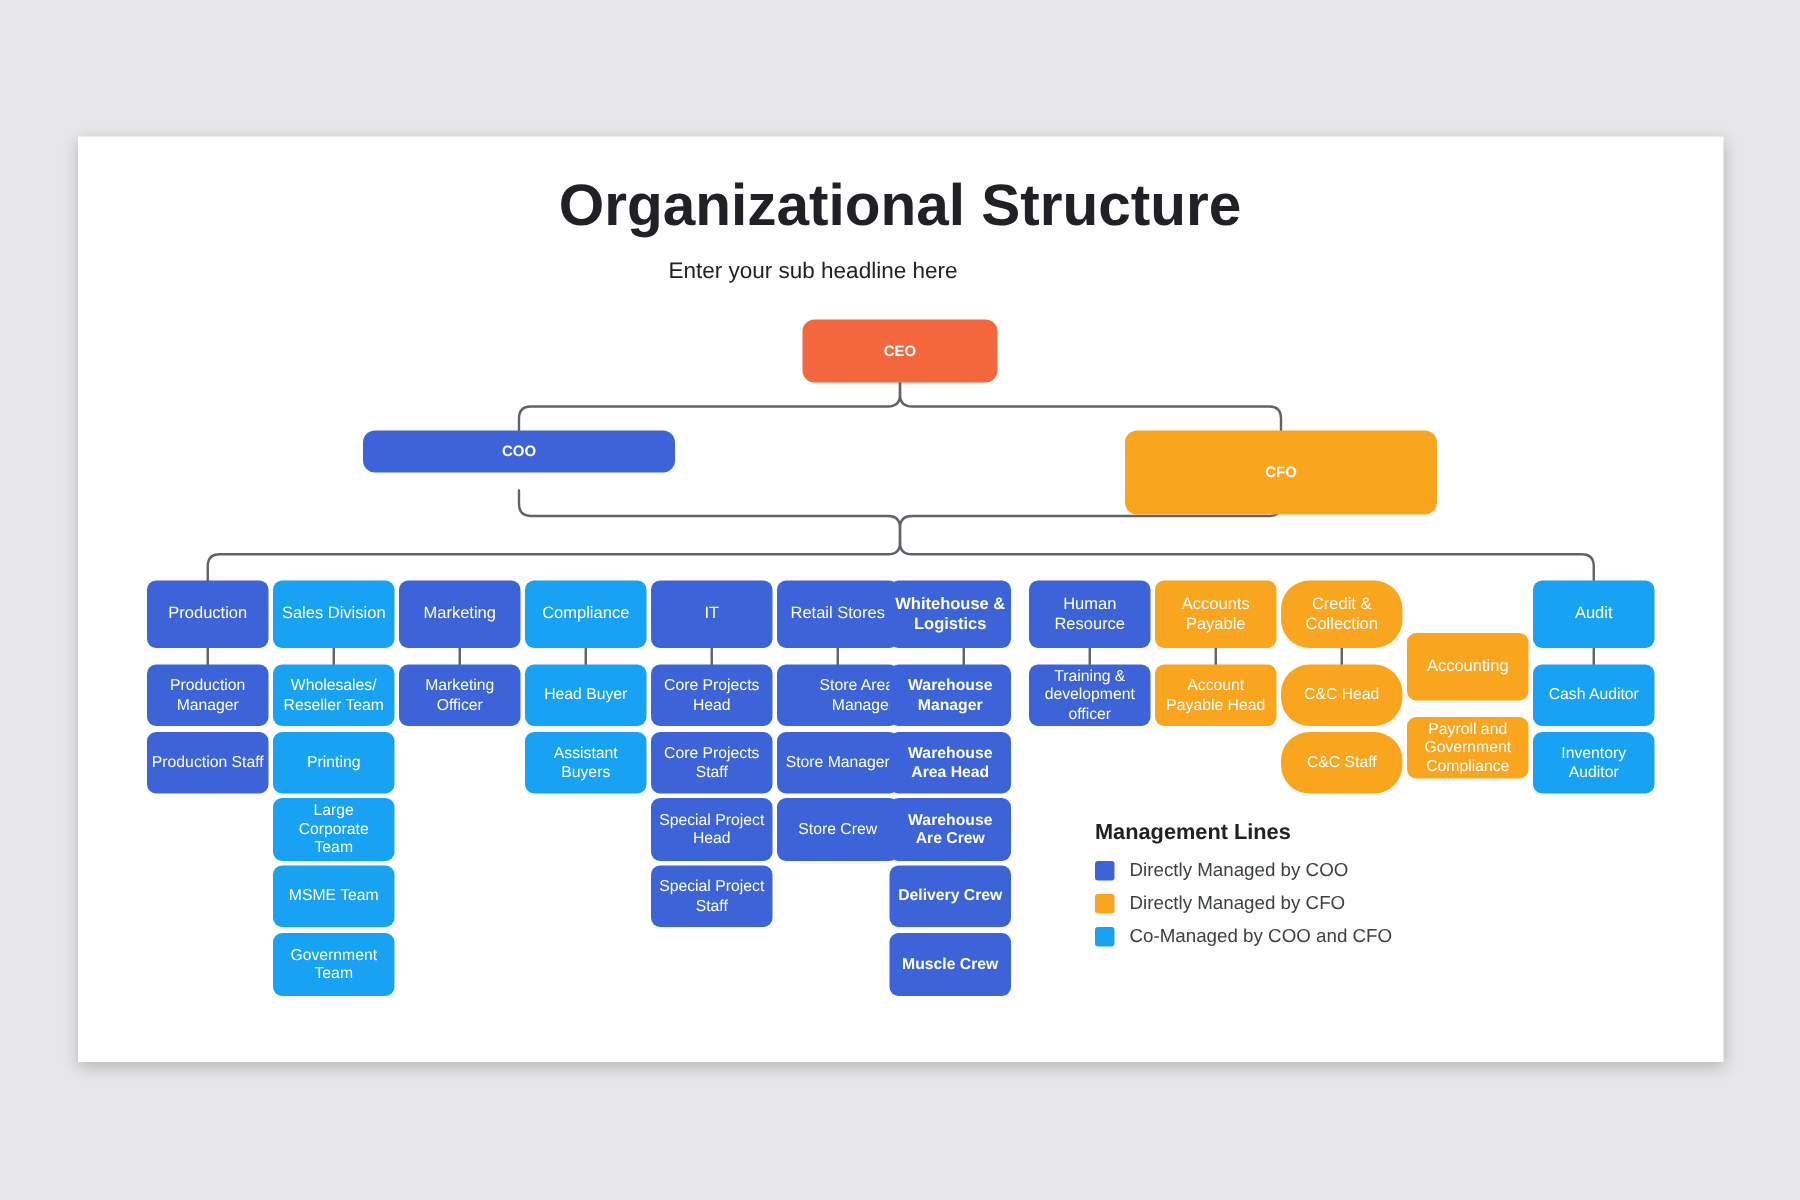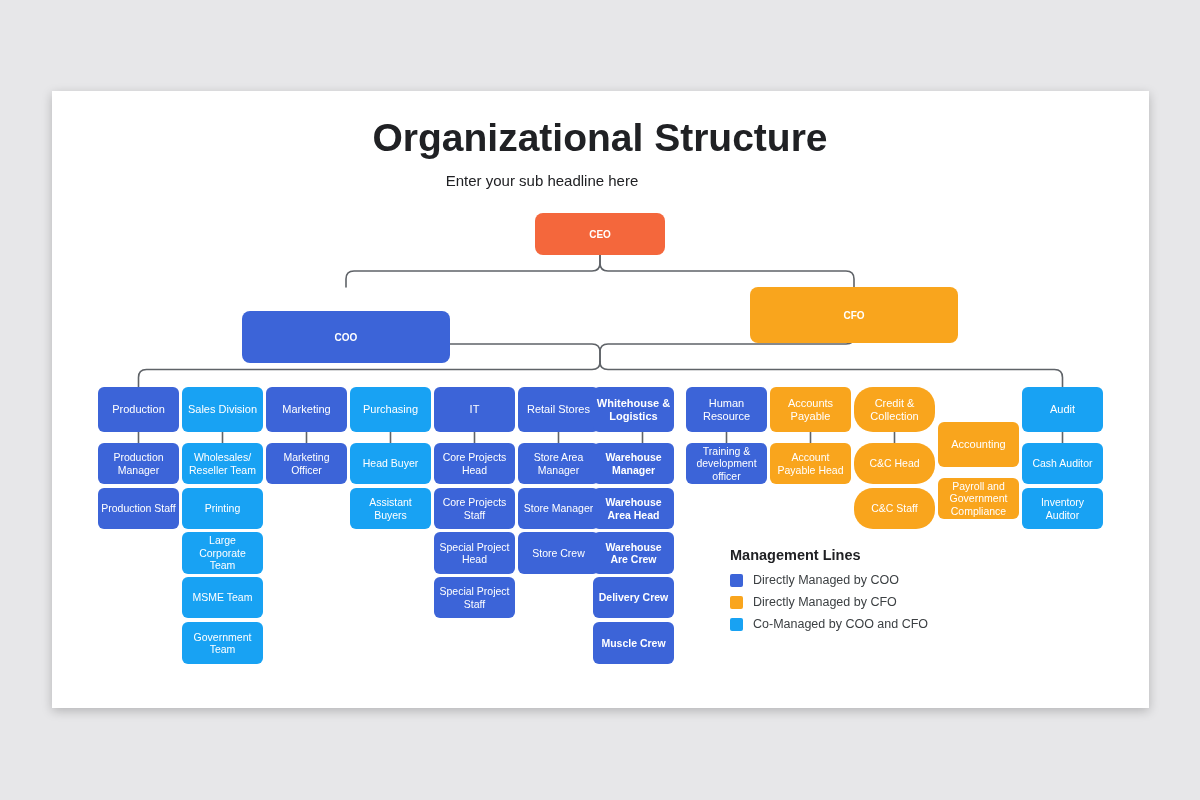--- a/index.html
+++ b/index.html
@@ -21,36 +21,36 @@
   }
   .subtitle{
     position:absolute;left:0;top:172px;width:1084px;
     text-align:center;font-size:15px;color:var(--title,#202124);
   }
   .exec{
     position:absolute;display:flex;align-items:center;justify-content:center;
     color:#fff;font-weight:bold;font-size:10px;border-radius:8px;
   }
   .exec.ceo{left:535px;top:213px;width:130px;height:42px;}
-  .exec.coo{left:242px;top:287px;width:208px;height:52px;margin-top:24px;}
+  .exec.coo{left:242px;top:287px;width:208px;height:28px;}
   .exec.cfo{left:750px;top:287px;width:208px;height:56px;}
   .box{
     position:absolute;width:81px;box-sizing:border-box;
     display:flex;align-items:center;justify-content:center;text-align:center;
     color:#fff;font-size:10.5px;line-height:1.18;border-radius:6px;
     padding:2px 3px;
   }
   .r1{top:387px;height:45px;font-size:11px;}
   .r2{top:443px;height:41px;}
   .r3{top:488px;height:41px;}
   .r4{top:532px;height:42px;}
   .r5{top:577px;height:41px;}
   .r6{top:622px;height:42px;}
   .c0{left:98px;}.c1{left:182px;}.c2{left:266px;}.c3{left:350px;}
-  .c4{left:434px;}.c5{left:518px;}.c6{left:593px;font-weight:bold;}.c7{left:686px;}
+  .c4{left:434px;}.c5{left:518px;text-align:right;}.c6{left:593px;font-weight:bold;}.c7{left:686px;}
   .c8{left:770px;}.c9{left:854px;border-radius:19px;}.c10{left:938px;margin-top:35px;}.c11{left:1022px;}
   [data-color="ceo"]{background:var(--ceo,#F4673C);}
   [data-color="blue"]{background:var(--blue,#3C64D8);}
   [data-color="orange"]{background:var(--orange,#F9A51D);}
   [data-color="lightblue"]{background:var(--lightblue,#18A2F3);}
   .connectors{position:absolute;left:0;top:0;pointer-events:none;}
   .connectors path,.connectors line{
     stroke:var(--connector,#5F6368);stroke-width:1.6;fill:none;stroke-linecap:round;
   }
   .legend{position:absolute;left:730px;top:547px;}
@@ -103,21 +103,21 @@
 <div class="box r1 c1" data-color="lightblue">Sales Division</div>
 <div class="box r2 c1" data-color="lightblue">Wholesales/ Reseller Team</div>
 <div class="box r3 c1" data-color="lightblue">Printing</div>
 <div class="box r4 c1" data-color="lightblue">Large Corporate Team</div>
 <div class="box r5 c1" data-color="lightblue">MSME Team</div>
 <div class="box r6 c1" data-color="lightblue">Government Team</div>
 
 <div class="box r1 c2" data-color="blue">Marketing</div>
 <div class="box r2 c2" data-color="blue">Marketing Officer</div>
 
-<div class="box r1 c3" data-color="lightblue">Purchasing</div>
+<div class="box r1 c3" data-color="lightblue">Compliance</div>
 <div class="box r2 c3" data-color="lightblue">Head Buyer</div>
 <div class="box r3 c3" data-color="lightblue">Assistant Buyers</div>
 
 <div class="box r1 c4" data-color="blue">IT</div>
 <div class="box r2 c4" data-color="blue">Core Projects Head</div>
 <div class="box r3 c4" data-color="blue">Core Projects Staff</div>
 <div class="box r4 c4" data-color="blue">Special Project Head</div>
 <div class="box r5 c4" data-color="blue">Special Project Staff</div>
 
 <div class="box r1 c5" data-color="blue">Retail Stores</div>

